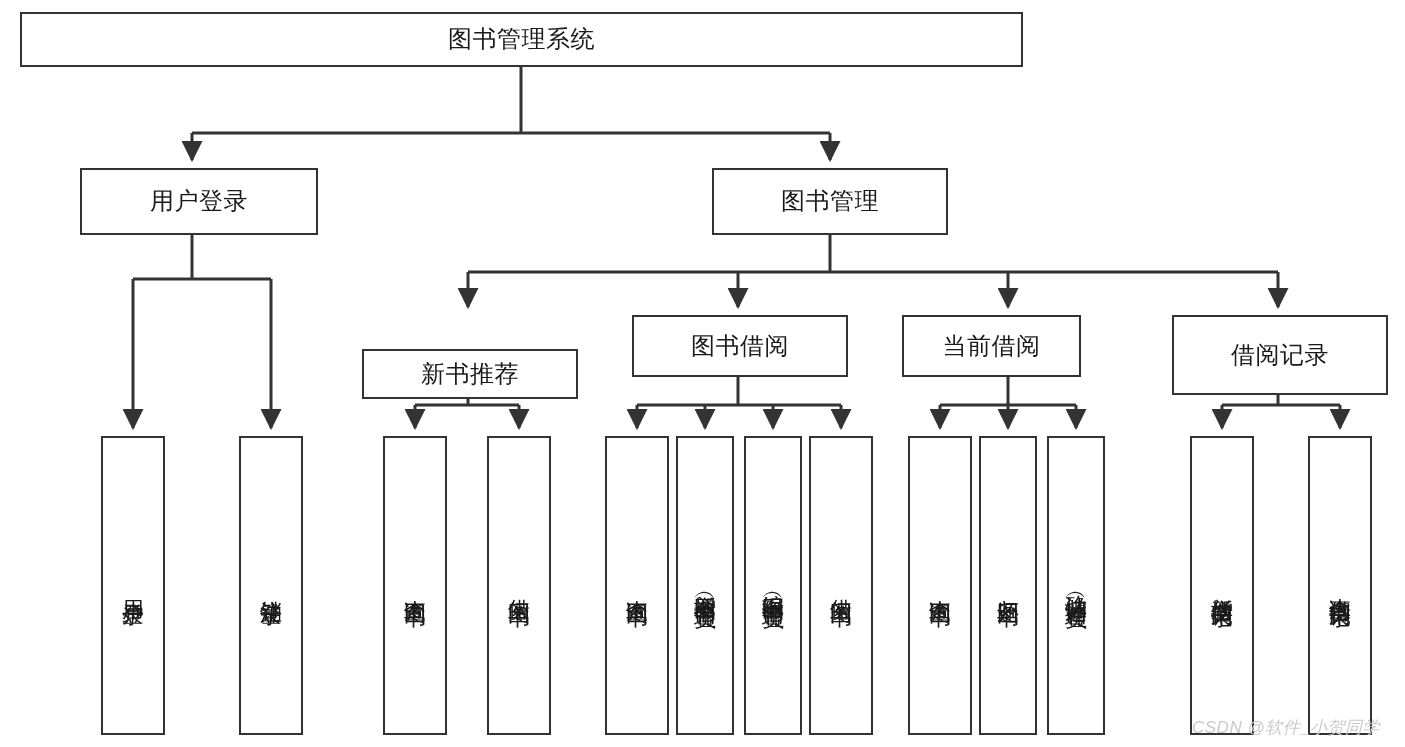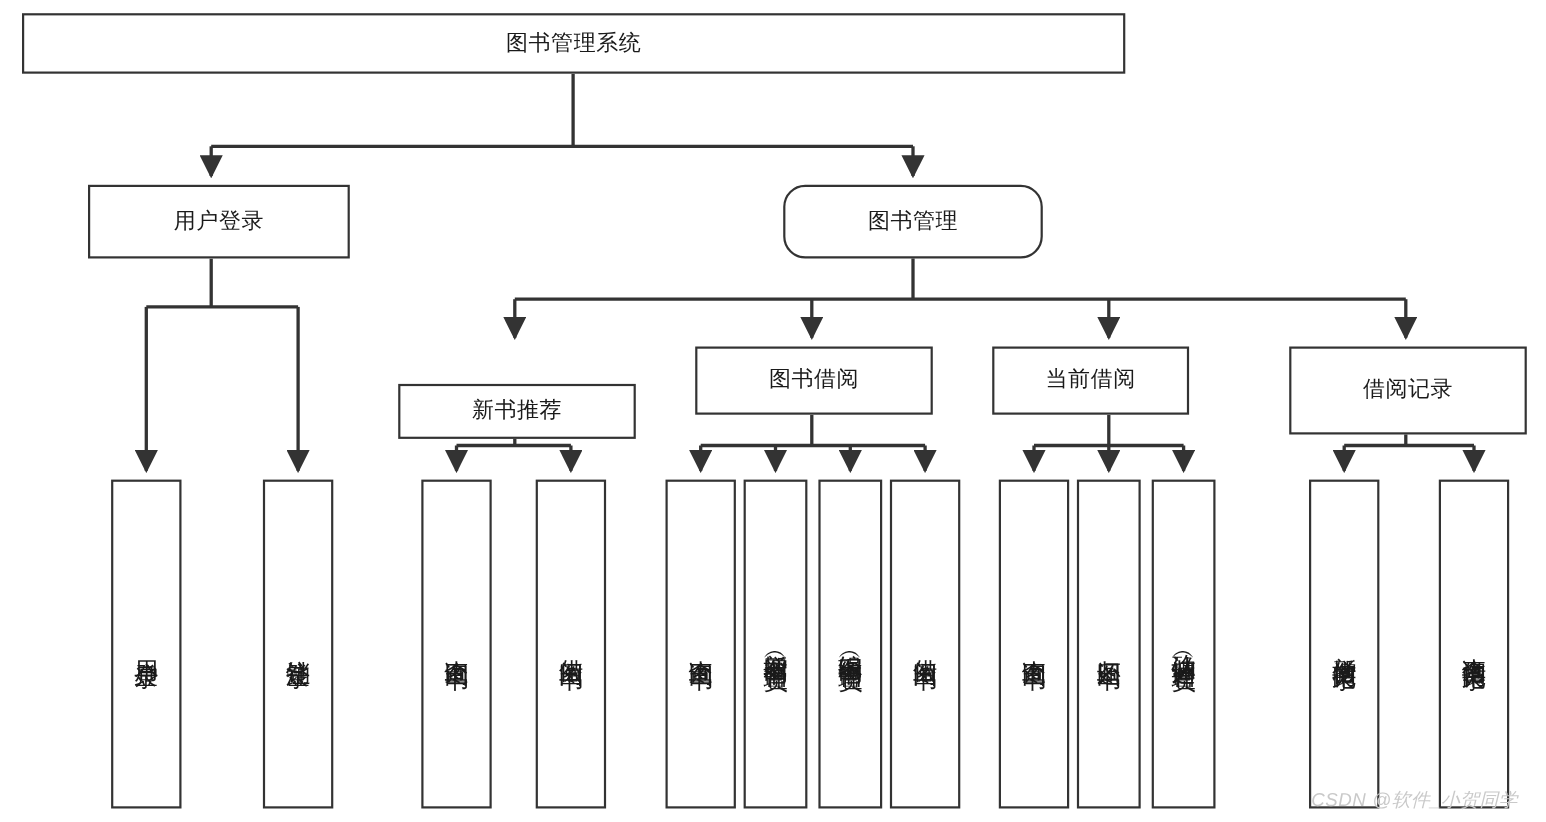--- a/index.html
+++ b/index.html
@@ -35,21 +35,21 @@
     justify-content: center;
     color: #1a1a1a;
   }
   .node .label {
     display: block;
     text-align: center;
     line-height: 1.28;
     letter-spacing: 0.5px;
   }
   .node.horiz .label {
-    font-size: 20px;
+    font-size: 24px;
     writing-mode: horizontal-tb;
   }
   .node.vert {
     align-items: center;
     justify-content: center;
     padding: 6px 0;
   }
   .node.vert .label {
     writing-mode: vertical-rl;
     text-orientation: upright;
@@ -125,21 +125,21 @@
   </svg>
 
   <div class="node horiz" style="left:20px; top:12px; width:1003px; height:55px;">
     <span class="label">图书管理系统</span>
   </div>
 
   <div class="node horiz" style="left:80px; top:168px; width:238px; height:67px;">
     <span class="label">用户登录</span>
   </div>
 
-  <div class="node horiz" style="left:712px; top:168px; width:236px; height:67px;border-radius:20px;">
+  <div class="node horiz" style="left:712px; top:168px; width:236px; height:67px;">
     <span class="label">图书管理</span>
   </div>
 
   <div class="node horiz" style="left:362px; top:315px; width:216px; height:50px;margin-top:34px;">
     <span class="label">新书推荐</span>
   </div>
 
   <div class="node horiz" style="left:632px; top:315px; width:216px; height:62px;justify-content:center;">
     <span class="label">图书借阅</span>
   </div>

